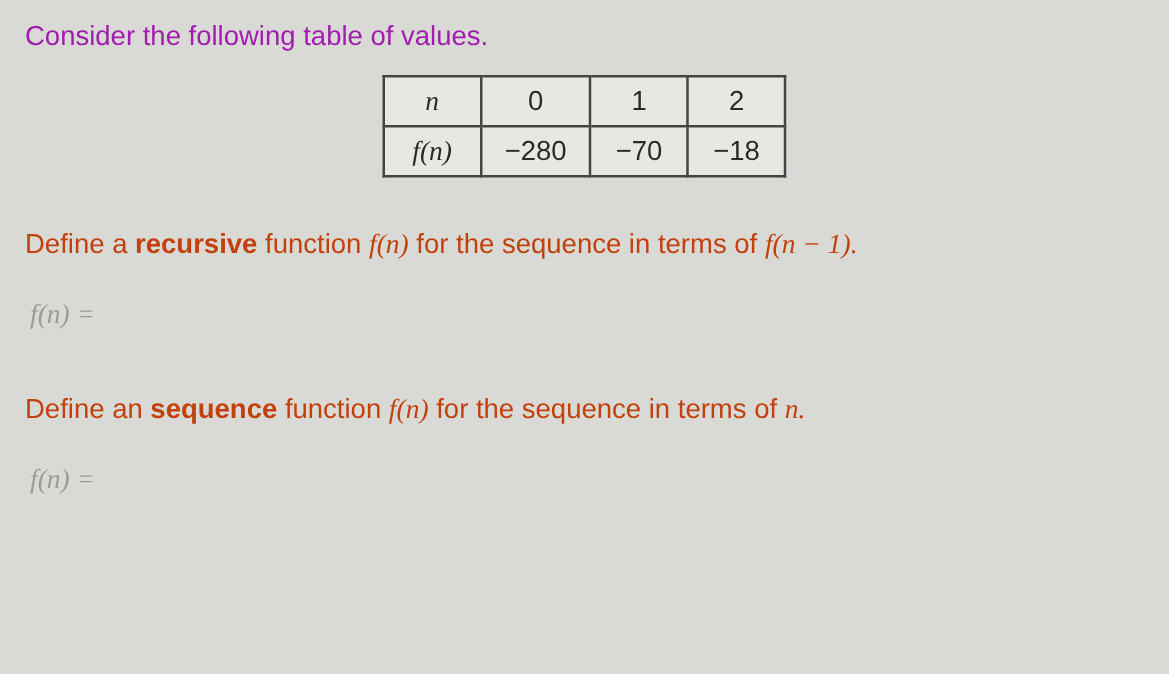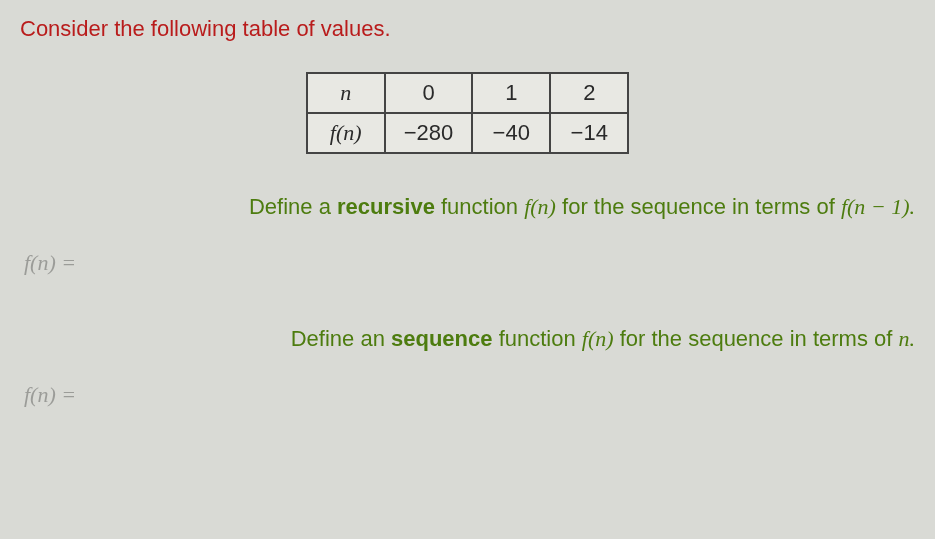--- a/index.html
+++ b/index.html
@@ -8,45 +8,44 @@
     height: 539px;
     background: #d9dad5;
     font-family: Arial, Helvetica, sans-serif;
     color: #2a2a2a;
     padding: 16px 20px;
     position: relative;
     overflow: hidden;
   }
   .intro {
     font-size: 22px;
-    color: #b91c1c;
-    margin-bottom: 30px;
+    color: #a21caf;
+    margin-bottom: 18px;
   }
   .tbl-wrap {
     display: flex;
     justify-content: center;
     margin-bottom: 40px;
   }
   table {
     border-collapse: collapse;
     background: #e8e8e3;
   }
   td {
     border: 2px solid #444;
     padding: 6px 18px;
     text-align: center;
     font-size: 22px;
     min-width: 78px;
   }
   .hdr-cell { font-style: italic; }
   .q-line {
     font-size: 22px;
-    color: #4d7c0f;
+    color: #c2410c;
     margin-bottom: 30px;
-    text-align: right;
   }
   .q-line .bold { font-weight: bold; }
   .answer-line {
     font-size: 22px;
     color: rgba(40,40,40,0.35);
     font-style: italic;
     margin-bottom: 50px;
     padding-left: 4px;
   }
   .answer-line.last { margin-bottom: 0; }
@@ -62,22 +61,22 @@
     <tbody>
         <tr>
       <td class="hdr-cell"><span class="math-i">n</span></td>
       <td>0</td>
       <td>1</td>
       <td>2</td>
     </tr>
     <tr>
       <td class="hdr-cell"><span class="math-i">f(n)</span></td>
       <td>−280</td>
-      <td>−40</td>
-      <td>−14</td>
+      <td>−70</td>
+      <td>−18</td>
     </tr>
   </tbody>
     </table>
 </div>
 
 <div class="q-line">
   <span>Define a </span><span class="bold">recursive</span><span> function </span><span class="math-i">f(n)</span><span> for the sequence in terms of </span><span class="math-i">f(n − 1).</span>
 </div>
 
 <div class="answer-line">

